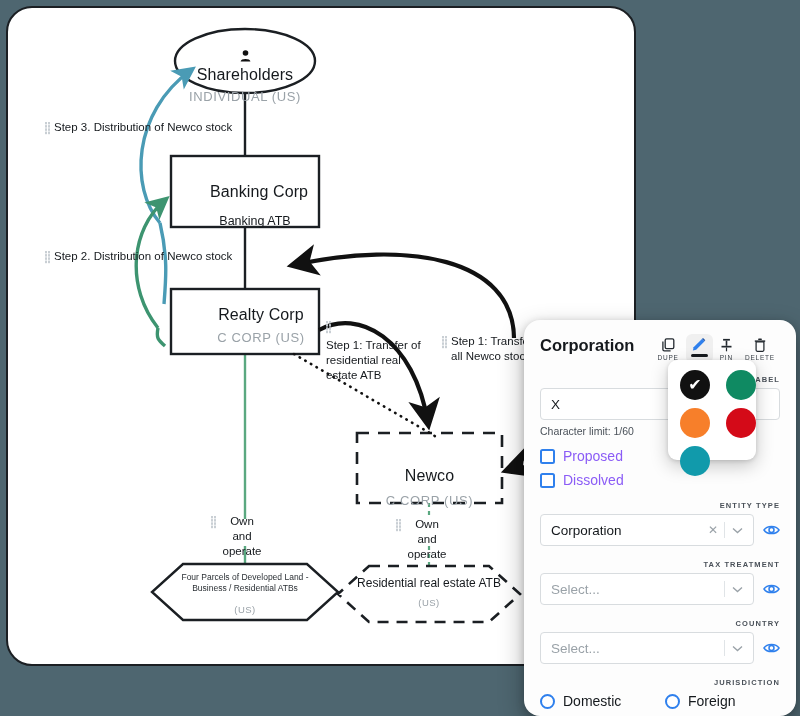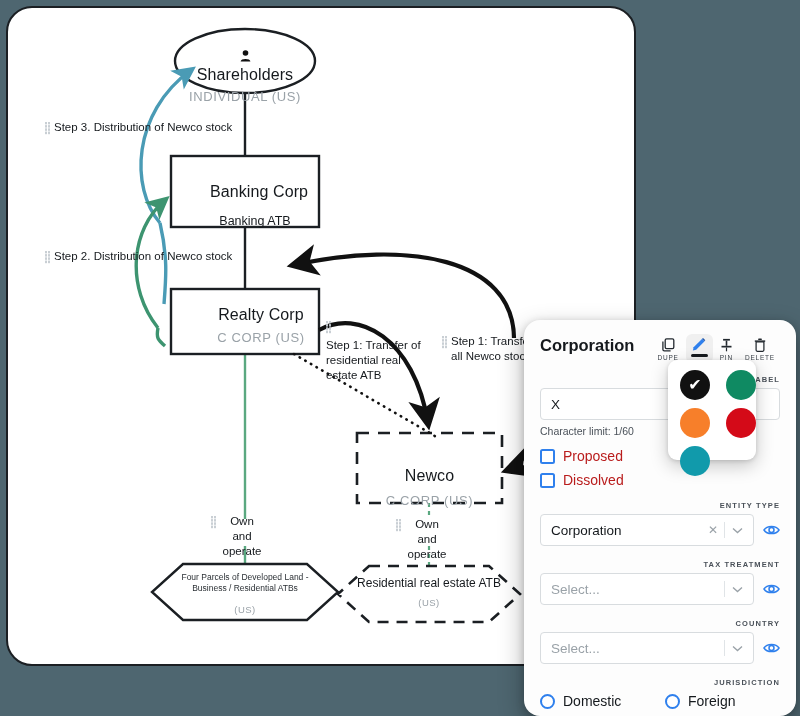--- a/index.html
+++ b/index.html
@@ -88,21 +88,21 @@
     font-size: 13.5px; color: #15191d;
     font-family: "Liberation Sans", sans-serif;
   }
   .helper { font-size: 10.5px; color: #4a5159; margin-top: 5px; }
 
   .cbrow { display: flex; align-items: center; gap: 8px; margin-top: 8px; }
   .cbox {
     width: 15px; height: 15px; border: 2px solid #2f80ed;
     border-radius: 2.5px; background: #fff; flex: none; cursor: pointer;
   }
-  .cbtext { font-size: 14px; color: #b91c1c; }
+  .cbtext { font-size: 14px; color: #8b5cf6; }
 
   .selrow { display: flex; align-items: center; gap: 9px; }
   .select {
     flex: 1; height: 32px;
     border: 1px solid #d8dcdf; border-radius: 4px; background: #fff;
     display: flex; align-items: center; padding: 0 8px 0 10px;
     cursor: pointer;
   }
   .sel-val { flex: 1; font-size: 13.5px; color: #15191d; }
   .sel-val.ph { color: #9aa2a8; }

